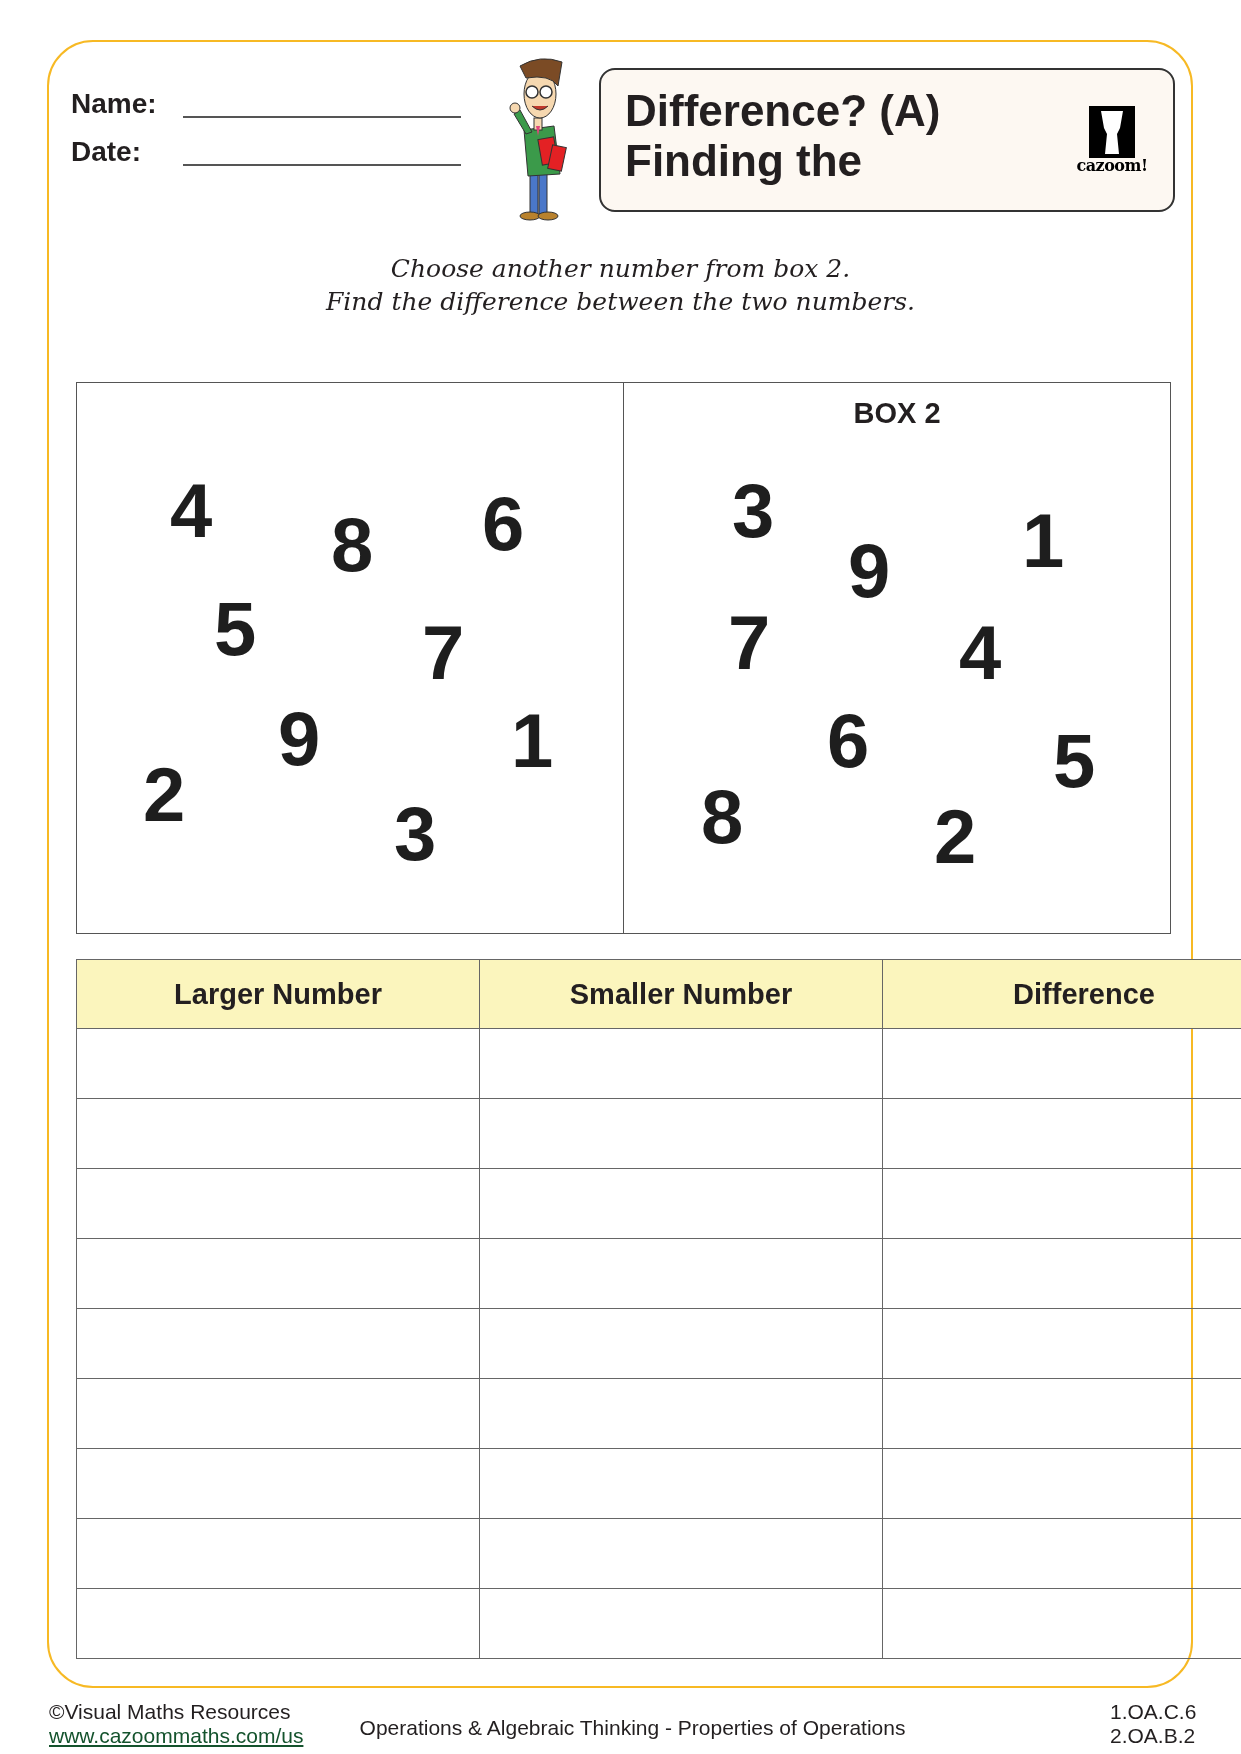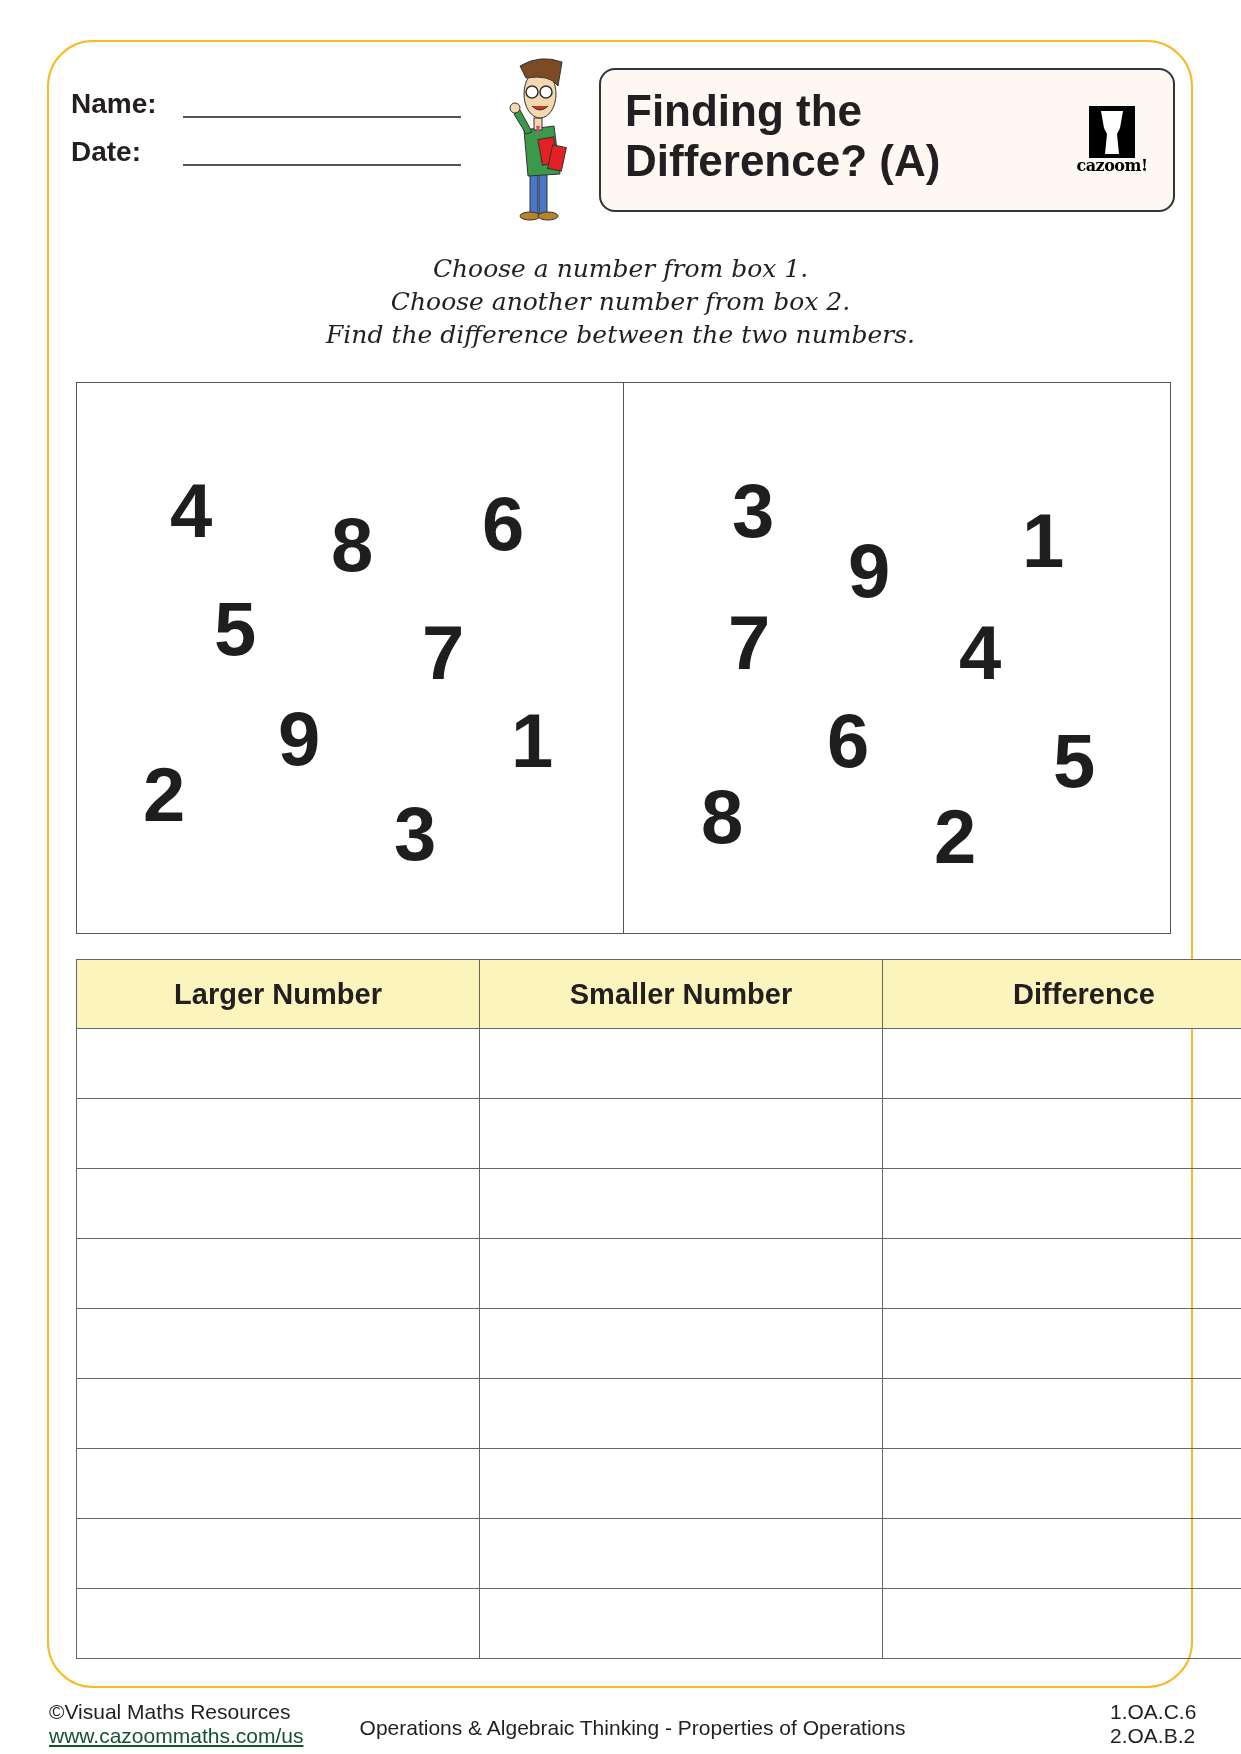--- a/index.html
+++ b/index.html
@@ -58,52 +58,52 @@
 
   <ellipse cx="40" cy="42" rx="16" ry="24" fill="#f6d8b0" stroke="#333" stroke-width="1"></ellipse>
   <path d="M20 14 Q40 2 62 10 L58 34 Q50 22 26 26 Z" fill="#7b4b25" stroke="#333" stroke-width="1"></path>
   <circle cx="32" cy="40" r="6" fill="#fff" stroke="#333" stroke-width="1.5"></circle>
   <circle cx="46" cy="40" r="6" fill="#fff" stroke="#333" stroke-width="1.5"></circle>
   <path d="M32 54 Q40 62 48 54" fill="#c0392b" stroke="#333" stroke-width="1"></path>
 </svg>
 
 <div class="titlebox">
   <div class="title">
+    <div>Difference? (A)</div>
     <div>Finding the</div>
-    <div>Difference? (A)</div>
   </div>
   <div class="logo">
     <div class="logo-mark">
       <svg width="46" height="52" viewBox="0 0 46 52">
         <path d="M12 5 L34 5 L31 22 L28 28 L30 48 L16 48 L18 28 L15 22 Z" fill="#fff"></path>
       </svg>
     </div>
     <div class="logo-text">cazoom!</div>
   </div>
 </div>
 
 <div class="instructions">
-  <div>Choose a number from box 1.</div>
   <div>Choose another number from box 2.</div>
   <div>Find the difference between the two numbers.</div>
 </div>
 
 <div class="boxes">
   <div class="box">
     <div class="num" style="left:93px; top:90px;">4</div>
     <div class="num" style="left:254px; top:124px;">8</div>
     <div class="num" style="left:405px; top:103px;">6</div>
     <div class="num" style="left:137px; top:208px;">5</div>
     <div class="num" style="left:345px; top:232px;">7</div>
     <div class="num" style="left:201px; top:318px;">9</div>
     <div class="num" style="left:434px; top:320px;">1</div>
     <div class="num" style="left:66px; top:374px;">2</div>
     <div class="num" style="left:317px; top:413px;">3</div>
   </div>
   <div class="box">
+    <div class="box-title">BOX 2</div>
     <div class="num" style="left:108px; top:90px;">3</div>
     <div class="num" style="left:224px; top:150px;">9</div>
     <div class="num" style="left:398px; top:120px;">1</div>
     <div class="num" style="left:104px; top:222px;">7</div>
     <div class="num" style="left:335px; top:232px;">4</div>
     <div class="num" style="left:203px; top:320px;">6</div>
     <div class="num" style="left:429px; top:340px;">5</div>
     <div class="num" style="left:77px; top:396px;">8</div>
     <div class="num" style="left:310px; top:416px;">2</div>
   </div>

